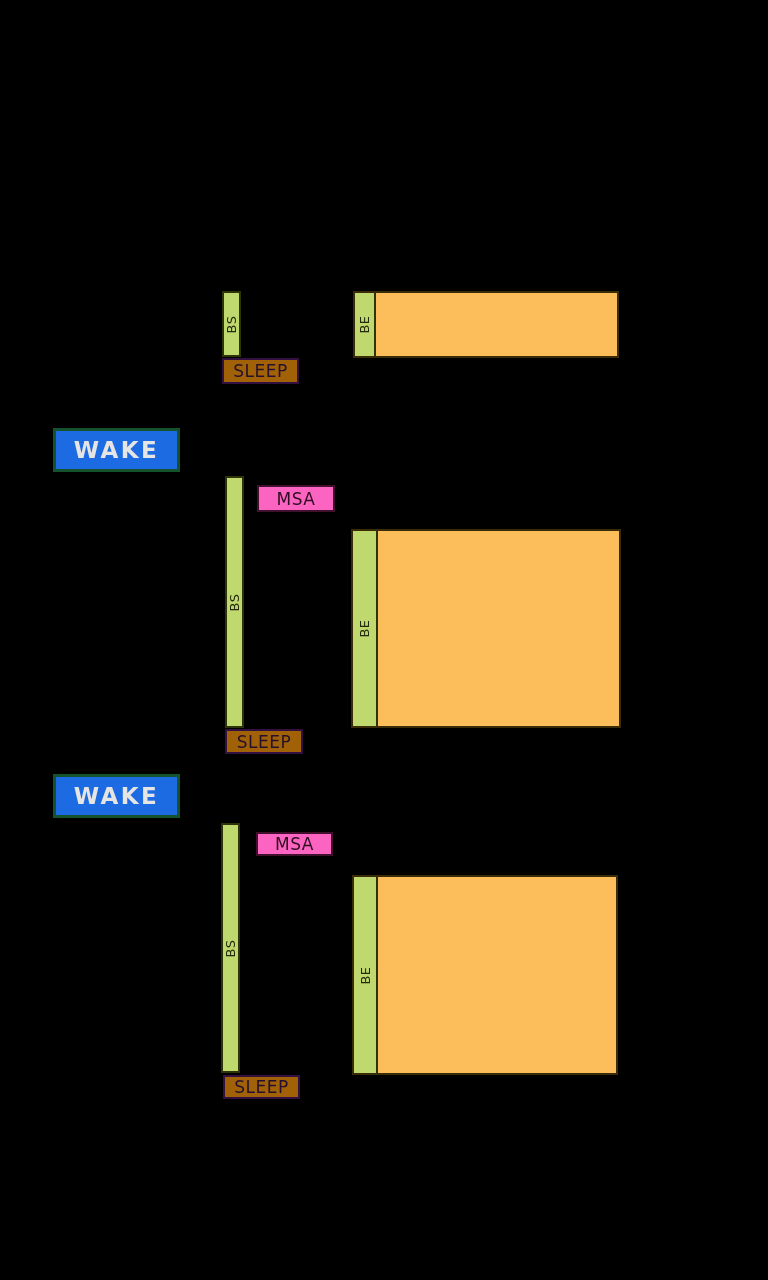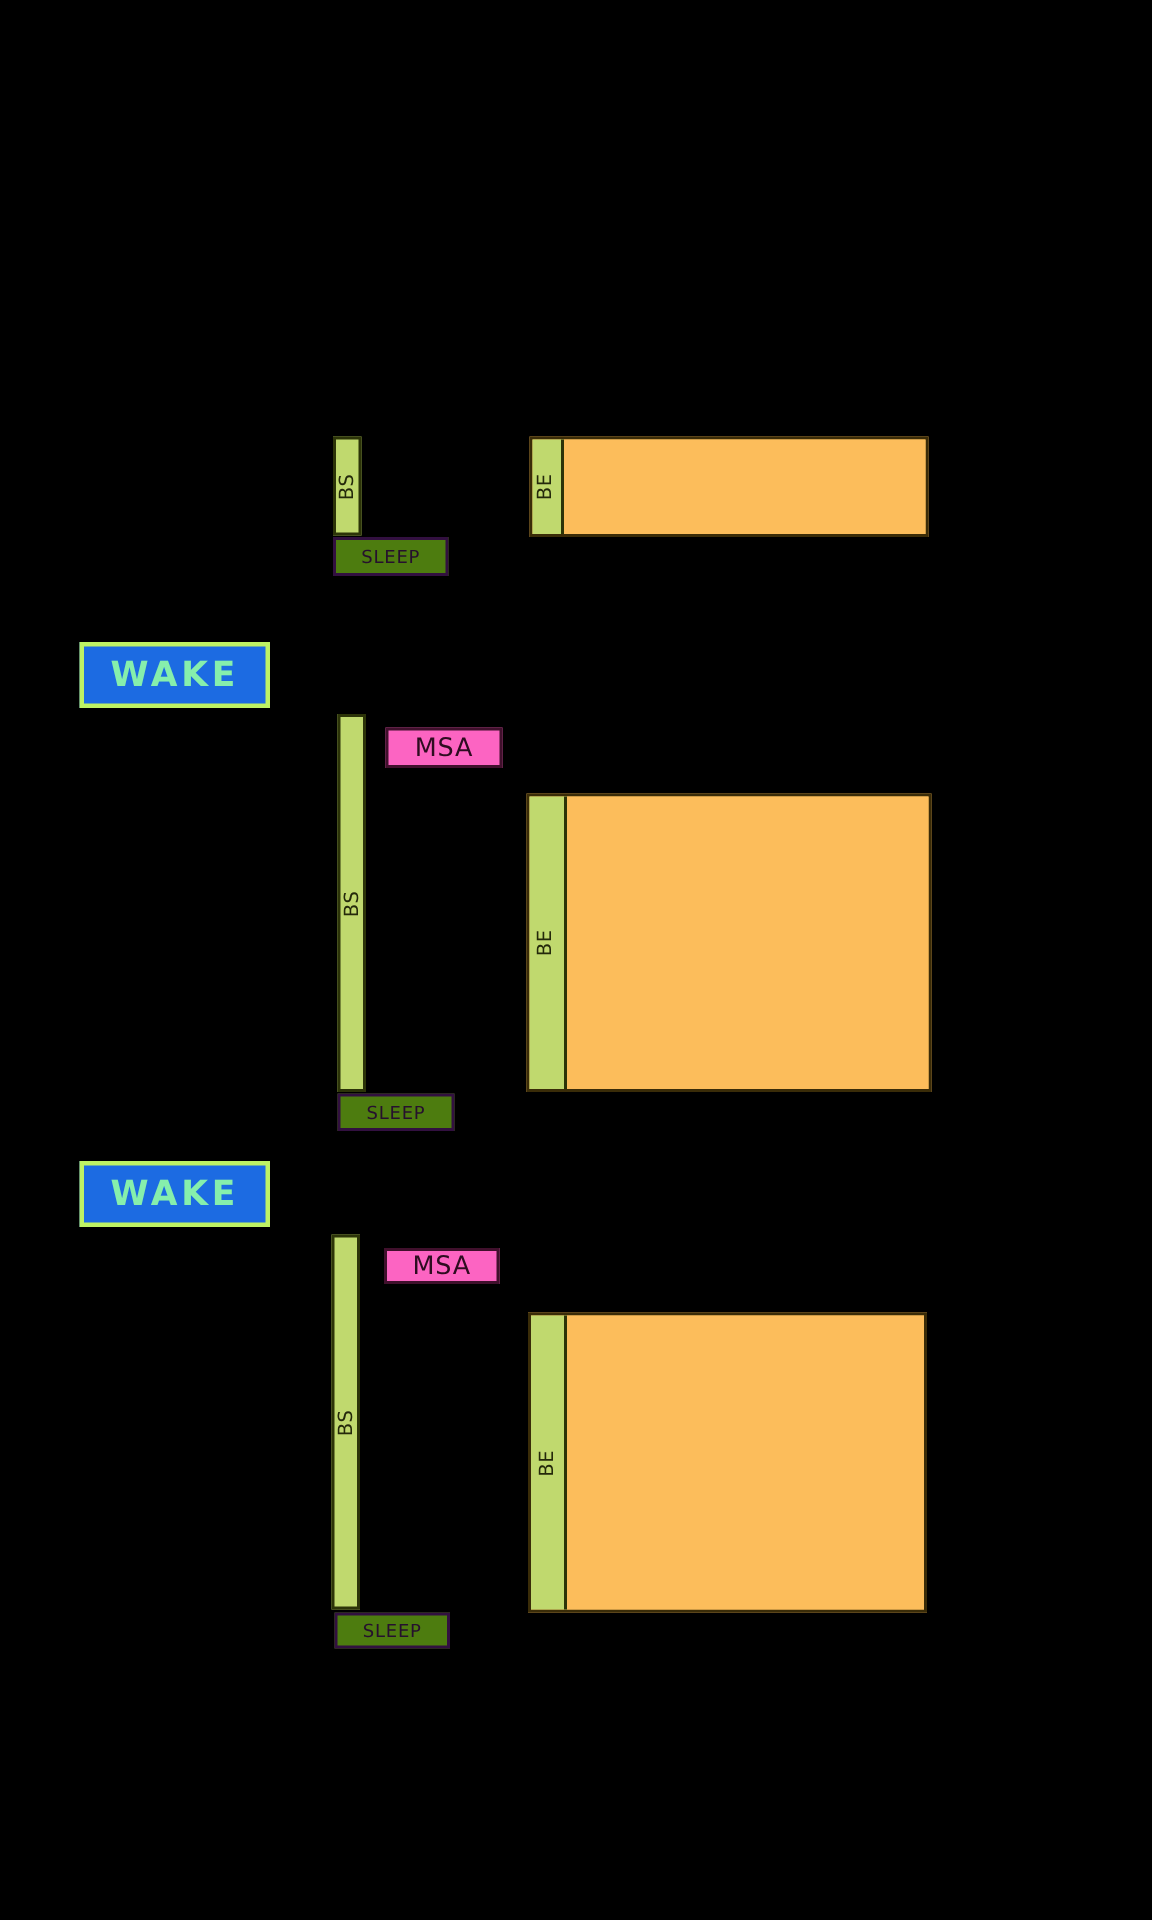--- a/index.html
+++ b/index.html
@@ -53,43 +53,43 @@
     align-items: center;
     justify-content: center;
     flex: 0 0 auto;
   }
   .beacon .awake {
     flex: 1 1 auto;
     background: #fcbd5b;
   }
   
   .purple {
-    background: #4d7c0f;
+    background: #a16207;
     border: 2px solid #321040;
     color: #26102e;
-    font-size: 12px;
+    font-size: 17px;
     font-weight: 500;
     letter-spacing: 0.5px;
   }
   
   .pink {
     background: #fc64c2;
     border: 2px solid #40102c;
     color: #2e0c20;
     font-size: 17px;
     font-weight: 400;
     letter-spacing: 0.5px;
   }
   
   .wake {
     position: absolute;
     box-sizing: border-box;
     background: #1c6be2;
-    border: 3px solid #bef264;
-    color: #86efac;
+    border: 3px solid #14532d;
+    color: #e5e5e5;
     display: flex;
     align-items: center;
     justify-content: center;
     font-size: 23px;
     font-weight: 700;
     letter-spacing: 2.5px;
   }
 
   
   .c1-bs    { left: 222px; top: 291px; width: 19px;  height: 66px; }

